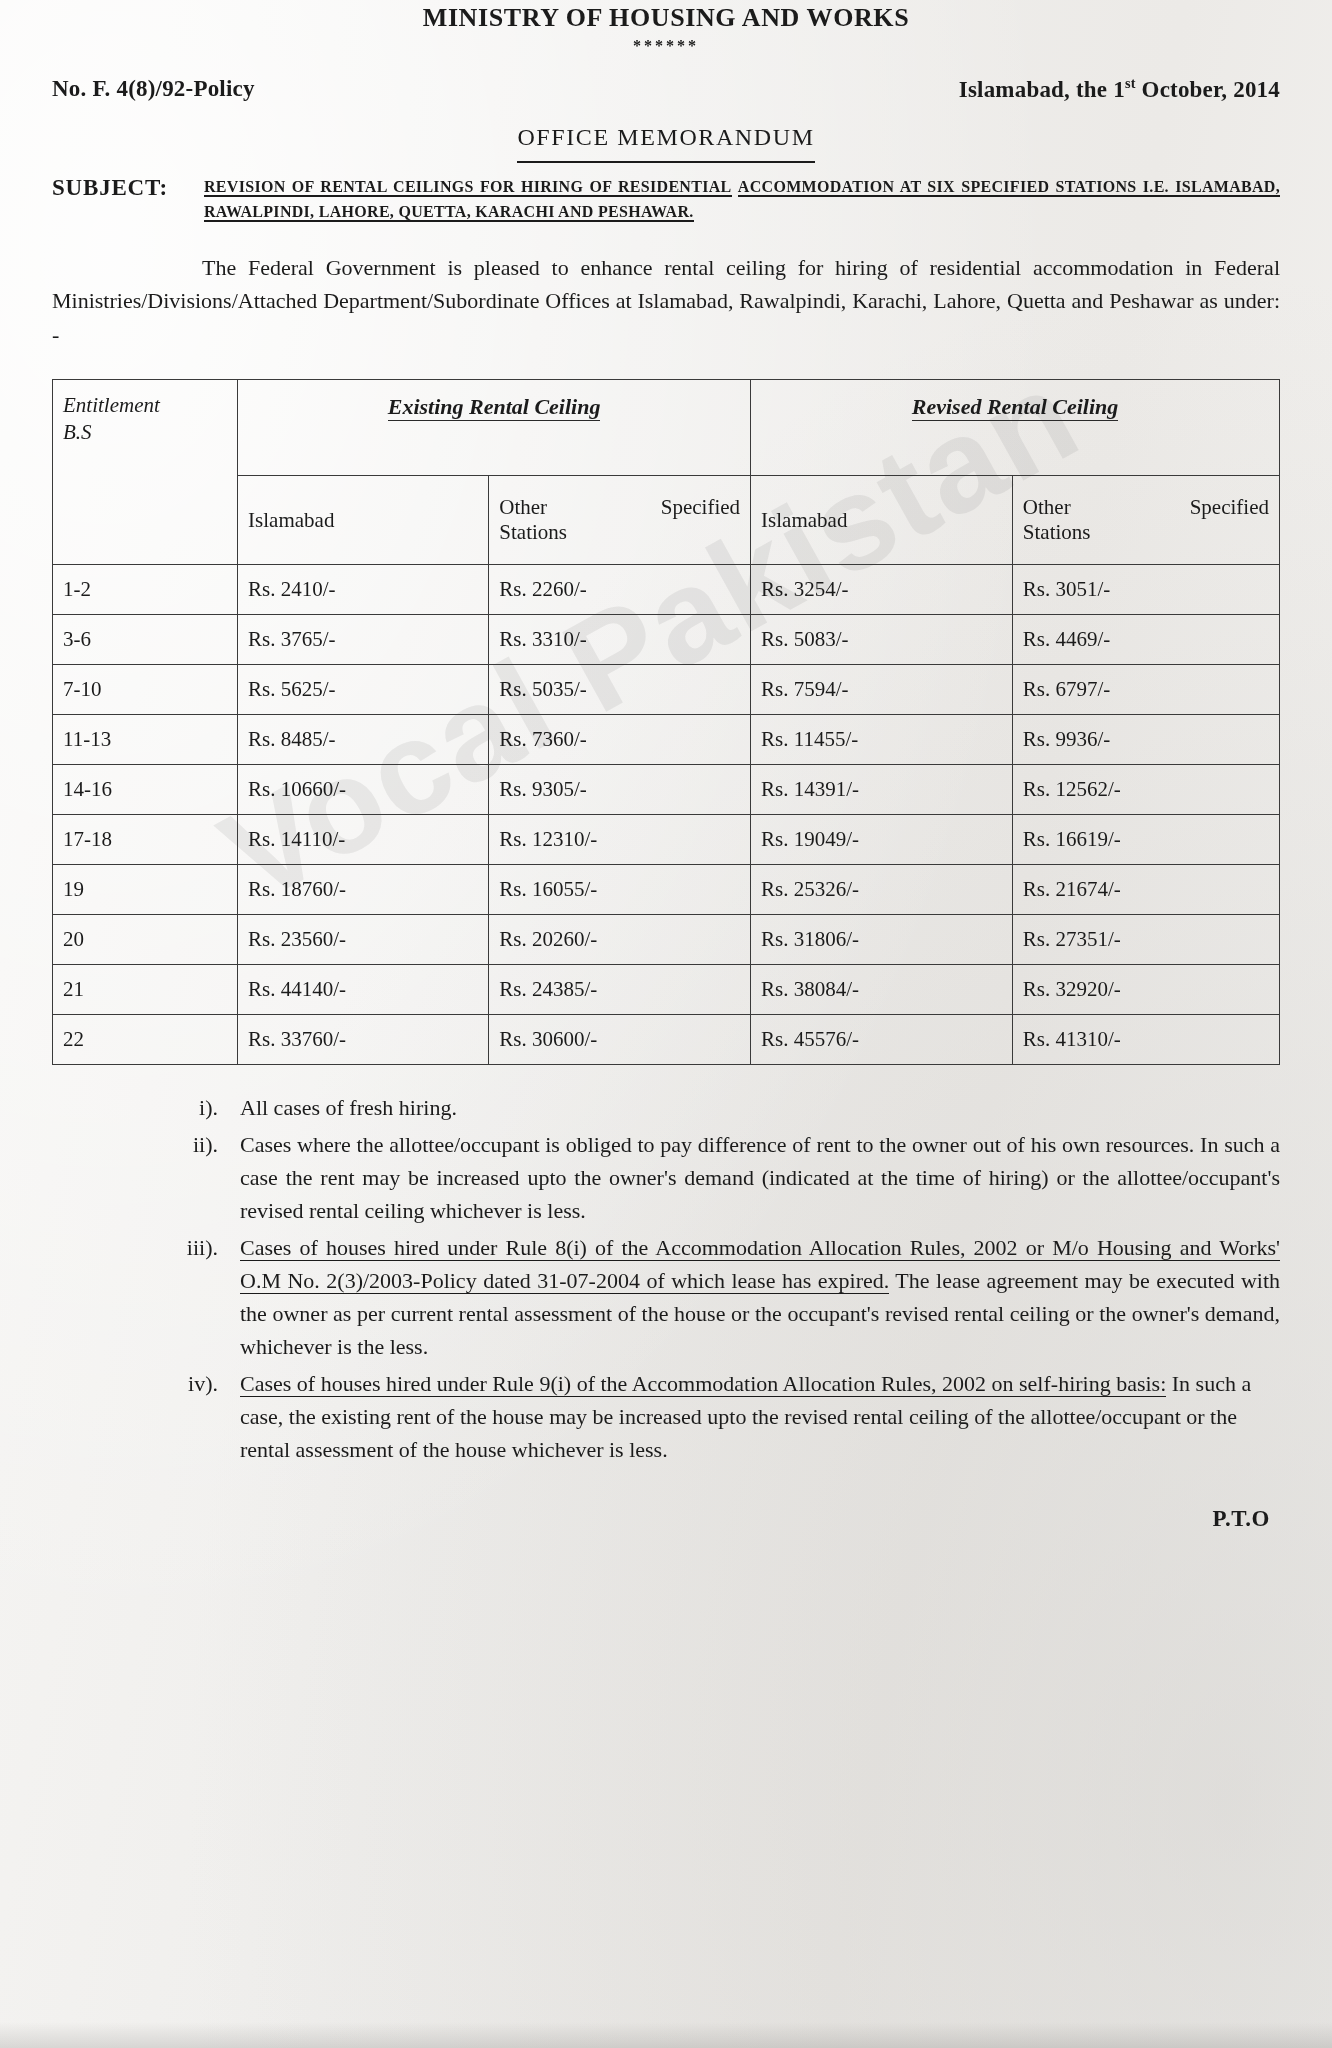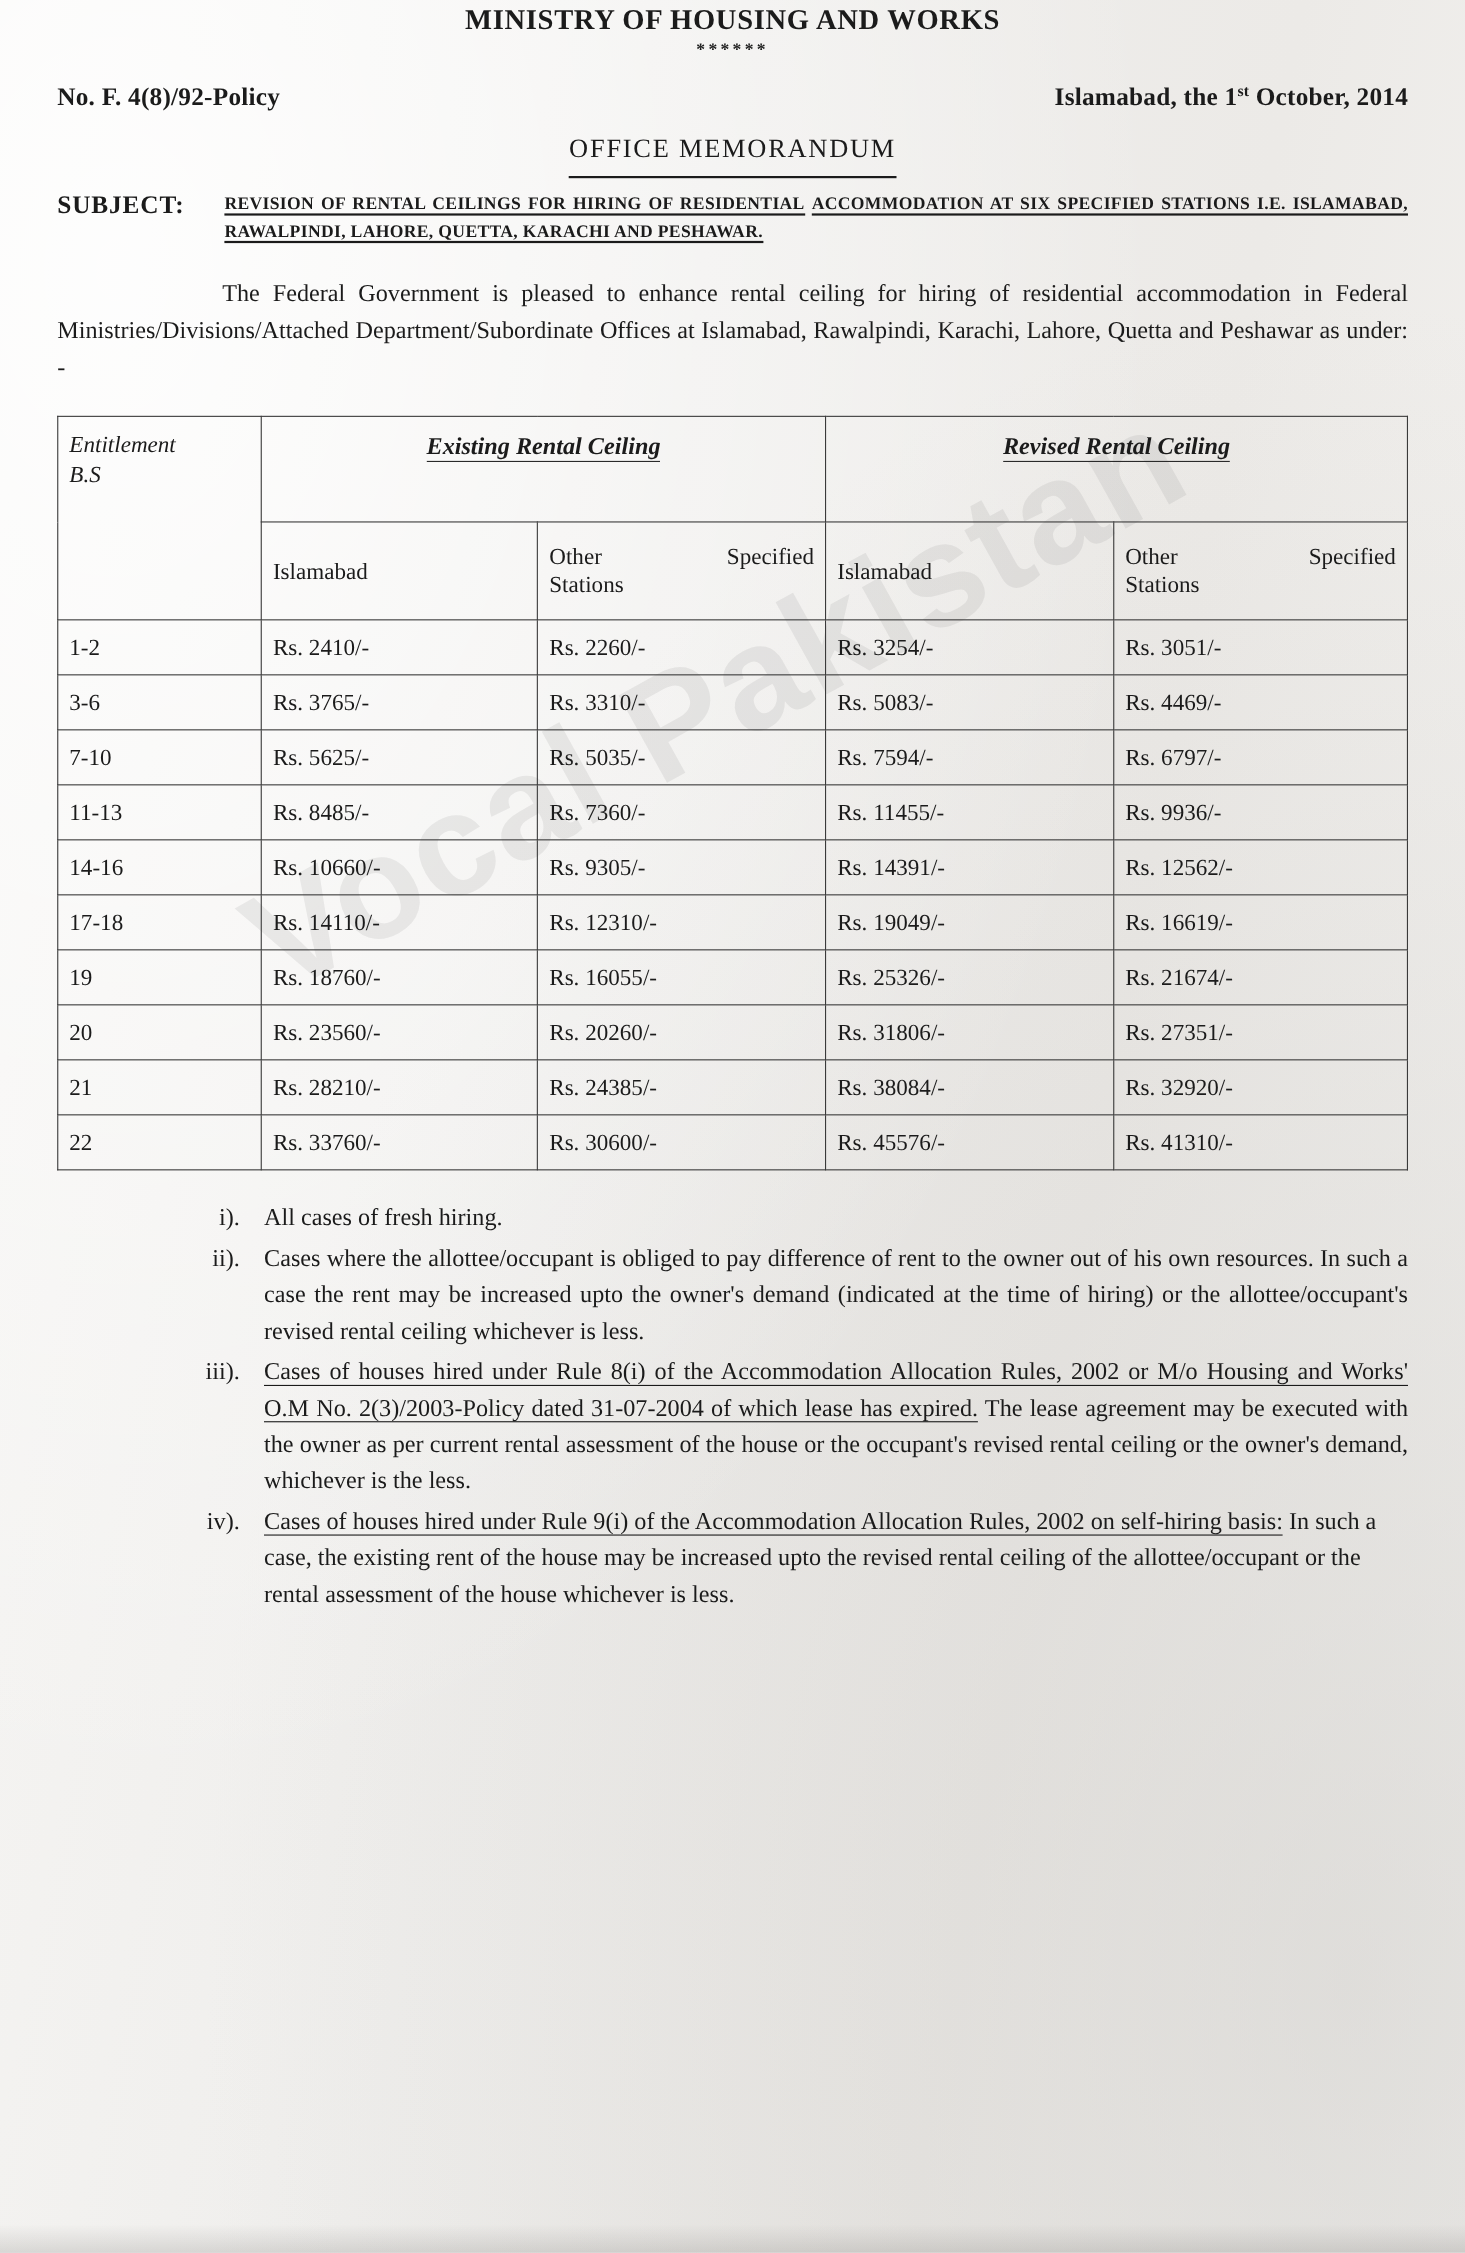--- a/index.html
+++ b/index.html
@@ -367,21 +367,21 @@
           </tr>
           <tr>
             <td>20</td>
             <td>Rs. 23560/-</td>
             <td>Rs. 20260/-</td>
             <td>Rs. 31806/-</td>
             <td>Rs. 27351/-</td>
           </tr>
           <tr>
             <td>21</td>
-            <td>Rs. 28210/-</td>
+            <td>Rs. 44140/-</td>
             <td>Rs. 24385/-</td>
             <td>Rs. 38084/-</td>
             <td>Rs. 32920/-</td>
           </tr>
           <tr>
             <td>22</td>
             <td>Rs. 33760/-</td>
             <td>Rs. 30600/-</td>
             <td>Rs. 45576/-</td>
             <td>Rs. 41310/-</td>
@@ -402,15 +402,16 @@
         <li>
           <span class="rn">iii).</span>
           <span class="body"><span class="u2">Cases of houses hired under Rule 8(i) of the Accommodation Allocation Rules, 2002 or M/o Housing and Works' O.M No. 2(3)/2003-Policy dated 31-07-2004 of which lease has expired.</span><span> The lease agreement may be executed with the owner as per current rental assessment of the house or the occupant's revised rental ceiling or the owner's demand, whichever is the less.</span></span>
         </li>
         <li>
           <span class="rn">iv).</span>
           <span class="body nojust"><span class="u2">Cases of houses hired under Rule 9(i) of the Accommodation Allocation Rules, 2002 on self-hiring basis:</span><span>  In such a case, the existing rent of the house may be increased upto the revised rental ceiling of the allottee/occupant or the rental assessment of the house whichever is less.</span></span>
         </li>
       </ol>
 
+    <div class="pto">P.T.O</div>
 
   </div>
 </div>
 
 </body></html>

